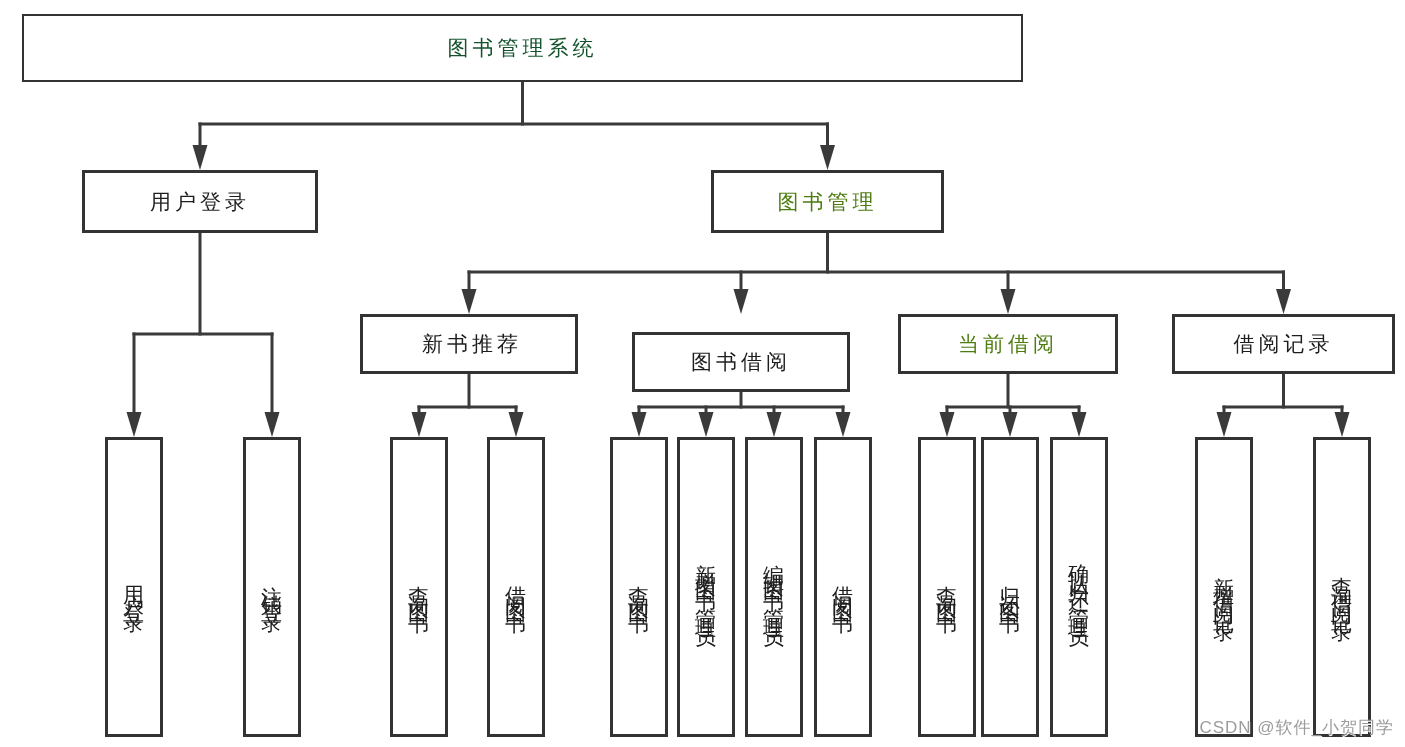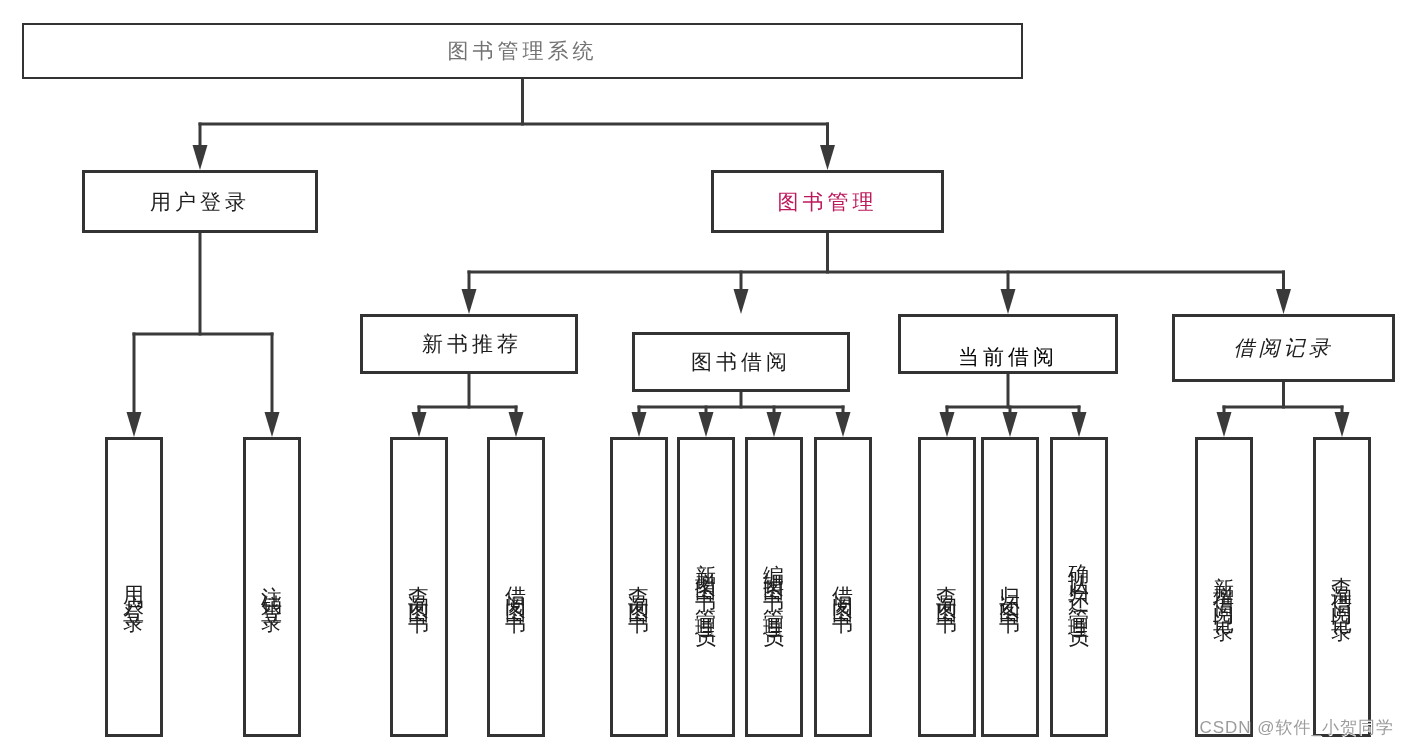--- a/index.html
+++ b/index.html
@@ -103,39 +103,39 @@
       <line x1="1079" y1="407" x2="1079" y2="419" stroke="#3a3a3a" stroke-width="3" stroke-linecap="square"></line>
       <polygon points="1071.5,412 1086.5,412 1079,437" fill="#3a3a3a"></polygon>
       <line x1="1283.5" y1="374" x2="1283.5" y2="407" stroke="#3a3a3a" stroke-width="3" stroke-linecap="square"></line>
       <line x1="1224" y1="407" x2="1342" y2="407" stroke="#3a3a3a" stroke-width="3" stroke-linecap="square"></line>
       <line x1="1224" y1="407" x2="1224" y2="419" stroke="#3a3a3a" stroke-width="3" stroke-linecap="square"></line>
       <polygon points="1216.5,412 1231.5,412 1224,437" fill="#3a3a3a"></polygon>
       <line x1="1342" y1="407" x2="1342" y2="419" stroke="#3a3a3a" stroke-width="3" stroke-linecap="square"></line>
       <polygon points="1334.5,412 1349.5,412 1342,437" fill="#3a3a3a"></polygon>
     </svg>
   <div id="nodes">
-      <div class="node h" style="left: 22px; top: 23px; width: 1001px; height: 56px; border-width: 2px; border-color: rgb(51, 51, 51); color: #737373;">
+      <div class="node h" style="left: 22px; top: 14px; width: 1001px; height: 68px; border-width: 2px; border-color: rgb(51, 51, 51); color: #14532d;">
         <span class="label">图书管理系统</span>
       </div>
       <div class="node h" style="left: 82px; top: 170px; width: 236px; height: 63px; border-width: 3px; border-color: rgb(51, 51, 51); color: rgb(29, 29, 29);">
         <span class="label">用户登录</span>
       </div>
-      <div class="node h" style="left: 711px; top: 170px; width: 233px; height: 63px; border-width: 3px; border-color: rgb(51, 51, 51); color: #be185d; text-align: center;">
+      <div class="node h" style="left: 711px; top: 170px; width: 233px; height: 63px; border-width: 3px; border-color: rgb(51, 51, 51); color: #4d7c0f; text-align: center;">
         <span class="label">图书管理</span>
       </div>
       <div class="node h" style="left: 360px; top: 314px; width: 218px; height: 60px; border-width: 3px; border-color: rgb(51, 51, 51); color: rgb(29, 29, 29); padding-left: 6px;">
         <span class="label">新书推荐</span>
       </div>
       <div class="node h" style="left: 632px; top: 314px; width: 218px; height: 60px; border-width: 3px; border-color: rgb(51, 51, 51); color: rgb(29, 29, 29); margin-top: 18px;">
         <span class="label">图书借阅</span>
       </div>
-      <div class="node h" style="left: 898px; top: 314px; width: 220px; height: 60px; border-width: 3px; border-color: rgb(51, 51, 51); color: #000000; align-items: flex-end;">
+      <div class="node h" style="left: 898px; top: 314px; width: 220px; height: 60px; border-width: 3px; border-color: rgb(51, 51, 51); color: #4d7c0f;">
         <span class="label">当前借阅</span>
       </div>
-      <div class="node h" style="left: 1172px; top: 314px; width: 223px; height: 68px; border-width: 3px; border-color: rgb(51, 51, 51); color: rgb(29, 29, 29); font-style: italic;">
+      <div class="node h" style="left: 1172px; top: 314px; width: 223px; height: 60px; border-width: 3px; border-color: rgb(51, 51, 51); color: rgb(29, 29, 29);">
         <span class="label">借阅记录</span>
       </div>
       <div class="node v" style="left: 105px; top: 437px; width: 58px; height: 300px; border-width: 3px; border-color: rgb(51, 51, 51); color: rgb(29, 29, 29);">
         <span class="label">用户登录</span>
       </div>
       <div class="node v" style="left: 243px; top: 437px; width: 58px; height: 300px; border-width: 3px; border-color: rgb(51, 51, 51); color: rgb(29, 29, 29);">
         <span class="label">注销登录</span>
       </div>
       <div class="node v" style="left: 390px; top: 437px; width: 58px; height: 300px; border-width: 3px; border-color: rgb(51, 51, 51); color: rgb(29, 29, 29);">
         <span class="label">查询图书</span>

